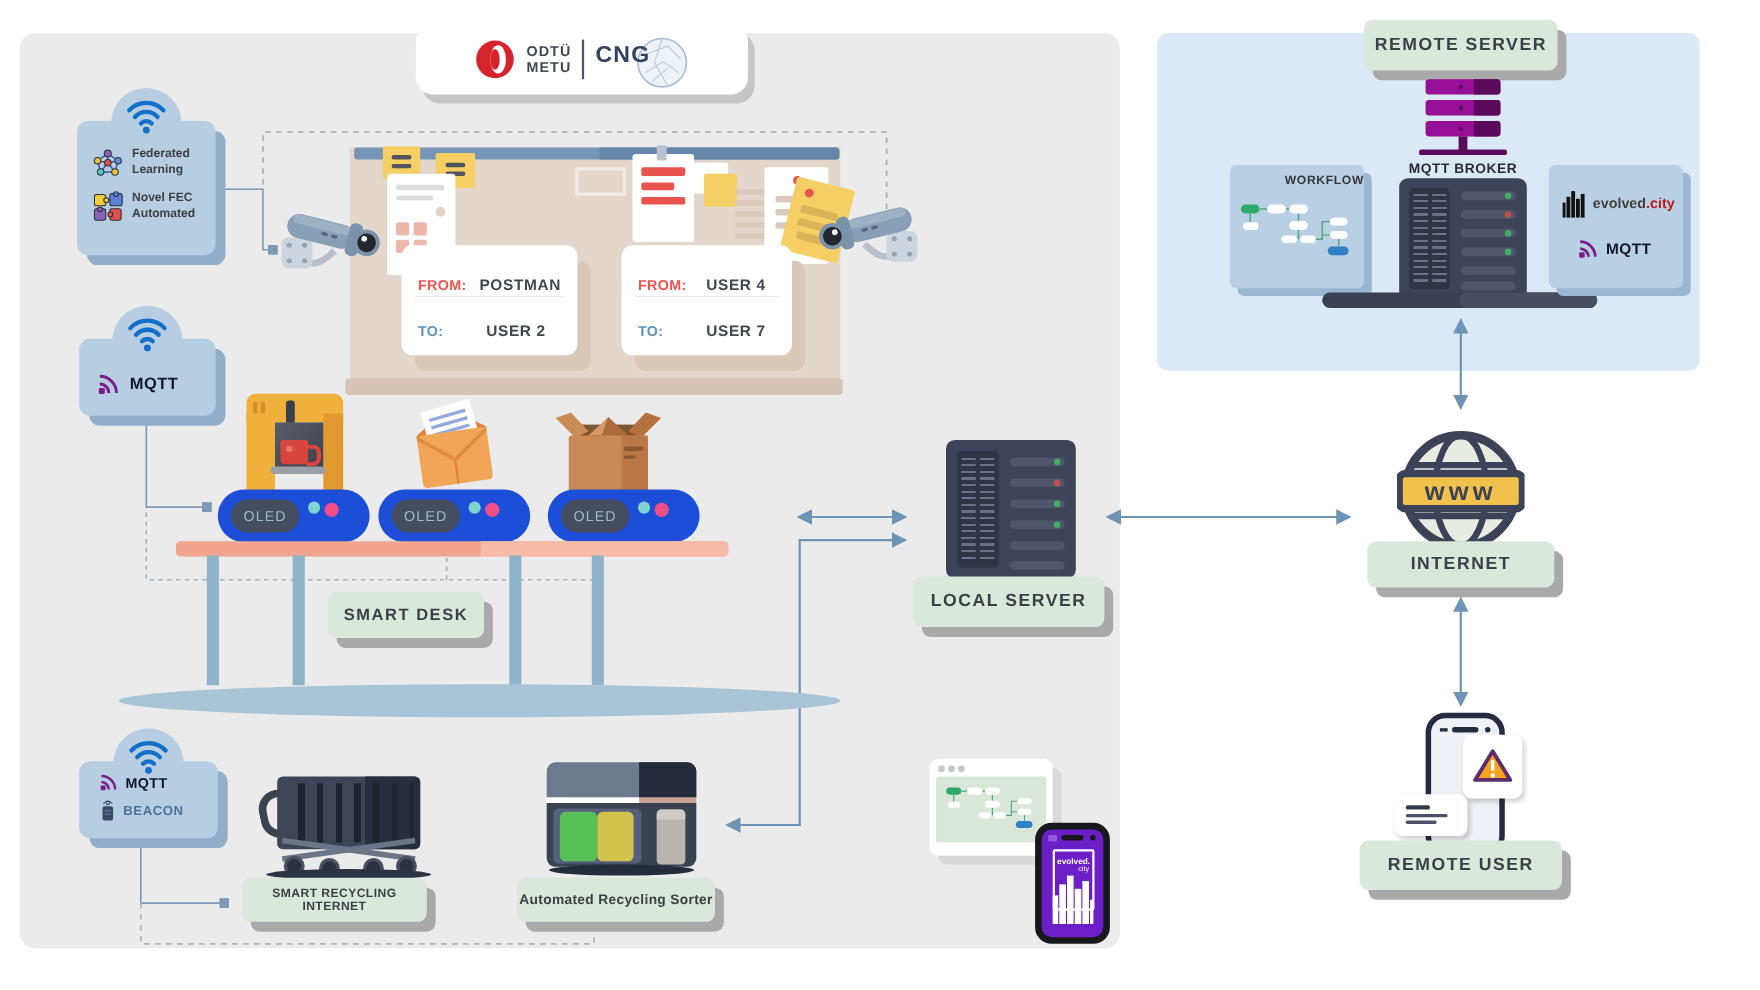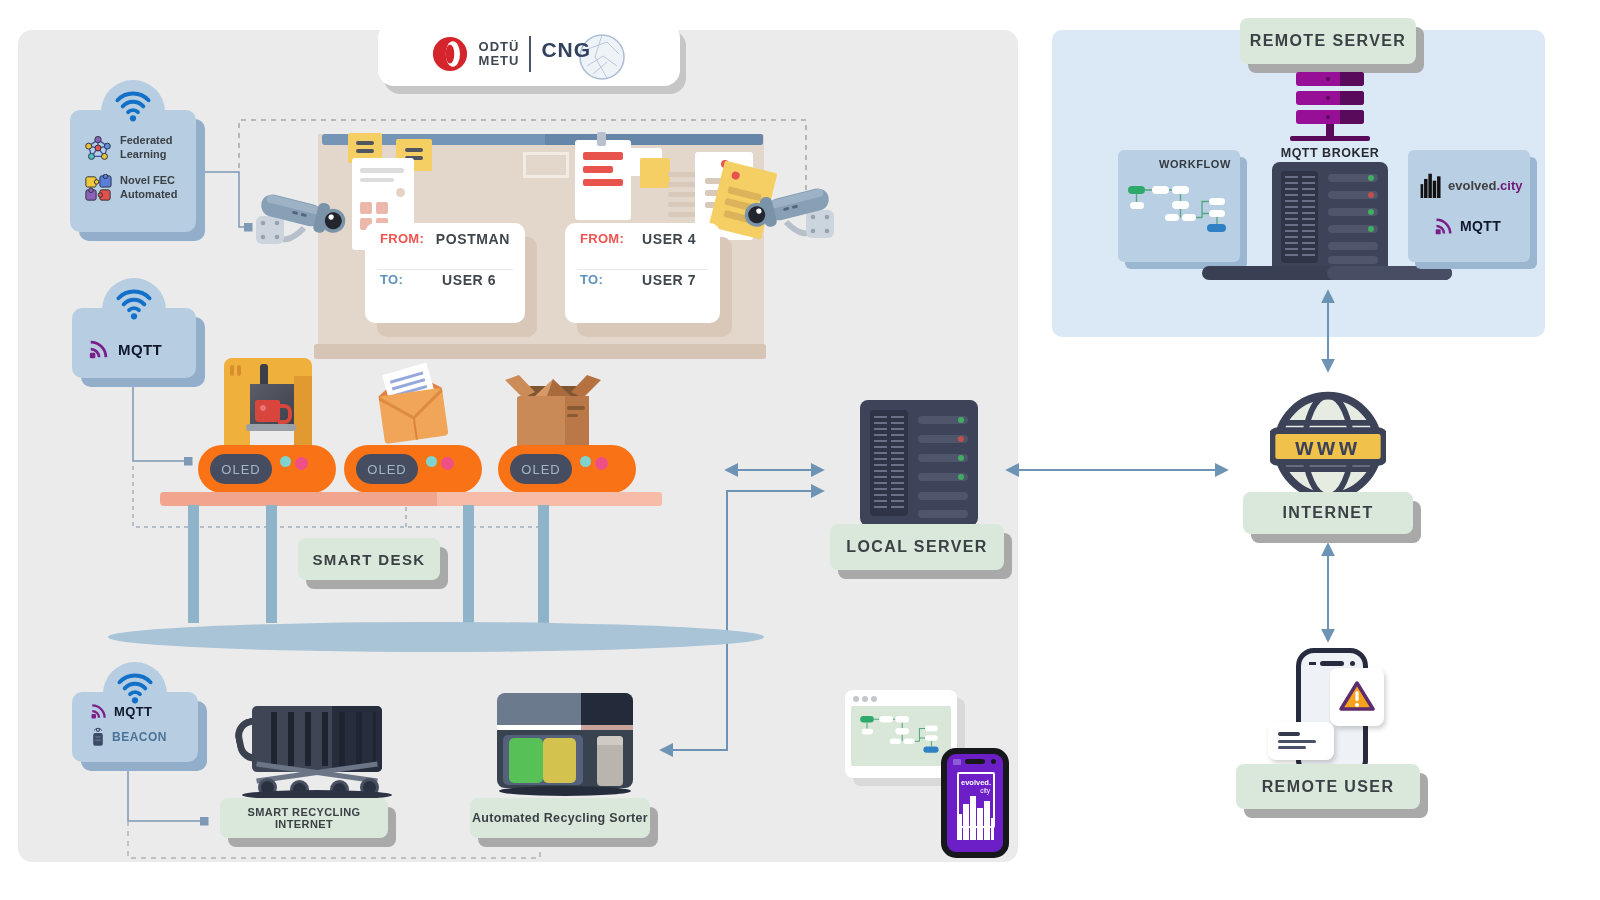--- a/index.html
+++ b/index.html
@@ -28,49 +28,49 @@
           color:#3b4045;font-weight:700;letter-spacing:1.4px;}
   
   .board{left:318px;top:134px;width:446px;height:211px;background:#e3d6ca;}
   .board-bar{left:322px;top:134px;width:441px;height:11px;background:#7495b6;border-radius:3px;}
   .board-bar-dark{left:545px;top:134px;width:218px;height:11px;background:#6585a9;border-radius:0 3px 3px 0;}
   .board-ledge{left:314px;top:344px;width:452px;height:15px;background:#d6c4b4;border-radius:3px;}
   .note{background:#f5cf63;border-radius:2px;}
   .paper{background:#fff;border-radius:3px;}
   .bar{position:absolute;border-radius:2px;}
   .dcardw{background:#fff;border-radius:10px;box-shadow:12px 14px 0 #d9c7b7;padding-top:8px;}
-  .drow{display:flex;align-items:flex-start;padding:0 15px;height:36px;}
+  .drow{display:flex;align-items:flex-end;padding:0 15px;height:36px;}
   .dlabel{width:62px;font-weight:800;font-size:13px;letter-spacing:.3px;}
   .dval{font-size:14px;font-weight:700;color:#3f464c;letter-spacing:.6px;}
   .ddiv{height:1px;background:#e6e6e6;margin:2px 12px;}
   .from{color:#ee5350;} .to{color:#5f93bd;}
   
-  .oled{width:138px;height:48px;border-radius:24px;background:#f97316;text-decoration:underline;}
+  .oled{width:138px;height:48px;border-radius:24px;background:#1d4ed8;text-decoration:underline;}
   .oled .screen{position:absolute;left:12px;top:9px;width:62px;height:30px;border-radius:15px;background:#474d61;
         color:#a3b6c9;font-size:13px;letter-spacing:1px;display:flex;align-items:center;justify-content:center;}
   .dot{position:absolute;border-radius:50%;}
   
   .desk-top{left:160px;top:492px;width:502px;height:14px;background:#f2a58e;border-radius:4px;}
   .desk-top-light{left:437px;top:492px;width:225px;height:14px;background:#f7bca7;border-radius:0 4px 4px 0;}
   .leg{position:absolute;top:505px;width:11px;height:118px;background:#8fb3c9;}
   .desk-shadow{left:108px;top:622px;width:656px;height:30px;background:#a9c3d7;border-radius:50%;}
   
   .tower{background:#3d4359;border-radius:8px;}
   .slats{position:absolute;background:repeating-linear-gradient(180deg,#6a7088 0 2px,transparent 2px 6px);}
   .sbar{position:absolute;height:8px;border-radius:4px;background:#4f556b;}
   .led{position:absolute;width:6px;height:6px;border-radius:50%;top:1px;}
   
   .bbar{position:absolute;width:68px;height:14px;background:#960f96;border-radius:3px;}
   .bbar i{position:absolute;right:0;top:0;width:24px;height:14px;background:#5a0a5a;border-radius:0 3px 3px 0;}
   .bbar b{position:absolute;left:30px;top:5px;width:4px;height:4px;border-radius:50%;background:#5a0a5a;}
   
   .rcard{background:#b9cfe3;border-radius:6px;box-shadow:7px 7px 0 #9ab6d0;}
-  .rtitle{font-size:11px;font-weight:800;letter-spacing:.6px;color:#33383e;text-align:center;margin-top:8px;padding-left:32px;}
+  .rtitle{font-size:11px;font-weight:800;letter-spacing:.6px;color:#33383e;text-align:right;margin-top:8px;padding-left:32px;}
   .ec-bold{font-size:13px;font-weight:800;color:#404040;}
-  .ec-light{font-size:13px;font-weight:600;color:#701a75;}
+  .ec-light{font-size:13px;font-weight:600;color:#b91c1c;}
   
   .phone{border:5px solid #262c3e;border-radius:18px;background:#eef1f5;}
   .wcard{background:#fff;border-radius:8px;box-shadow:2px 3px 5px rgba(0,0,0,.18);}
   
   .txt-label{font-weight:700;color:#3b4045;text-align:center;}
   svg{display:block;}
 </style>
 </head>
 <body>
 
@@ -243,21 +243,21 @@
 </div>
 
 <div class="abs dcardw" style="left:365px;top:223px;width:160px;height:92px;">
   <div class="drow">
     <span class="dlabel from">FROM:</span>
     <span class="dval">POSTMAN</span>
   </div>
   <div class="ddiv"></div>
   <div class="drow">
     <span class="dlabel to">TO:</span>
-    <span class="dval">USER 6</span>
+    <span class="dval">USER 2</span>
   </div>
 </div>
 <div class="abs dcardw" style="left:565px;top:223px;width:155px;height:92px;">
   <div class="drow">
     <span class="dlabel from">FROM:</span>
     <span class="dval">USER 4</span>
   </div>
   <div class="ddiv"></div>
   <div class="drow">
     <span class="dlabel to">TO:</span>

